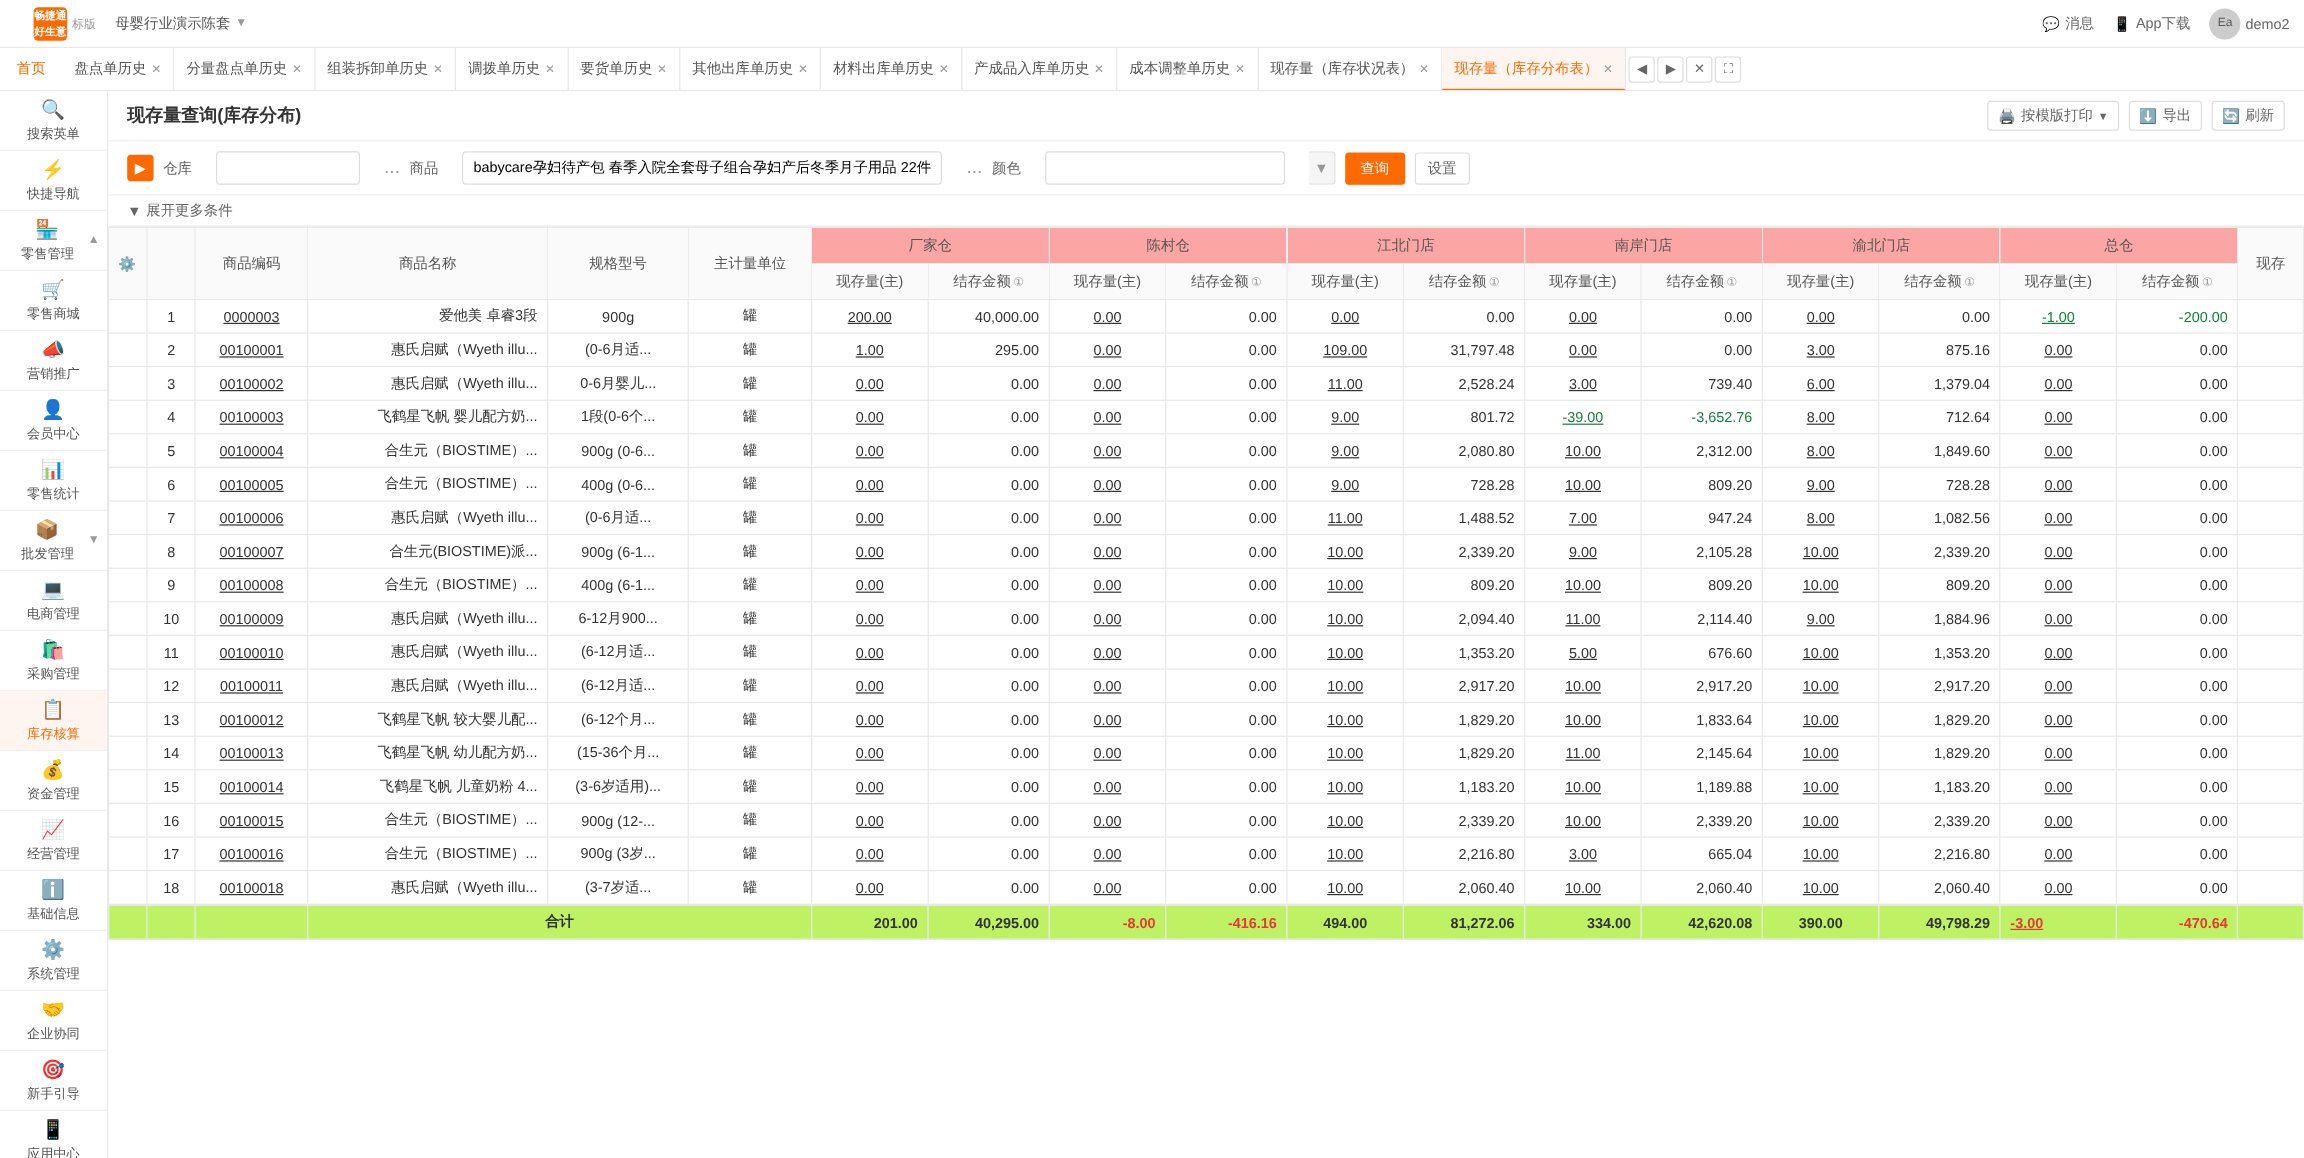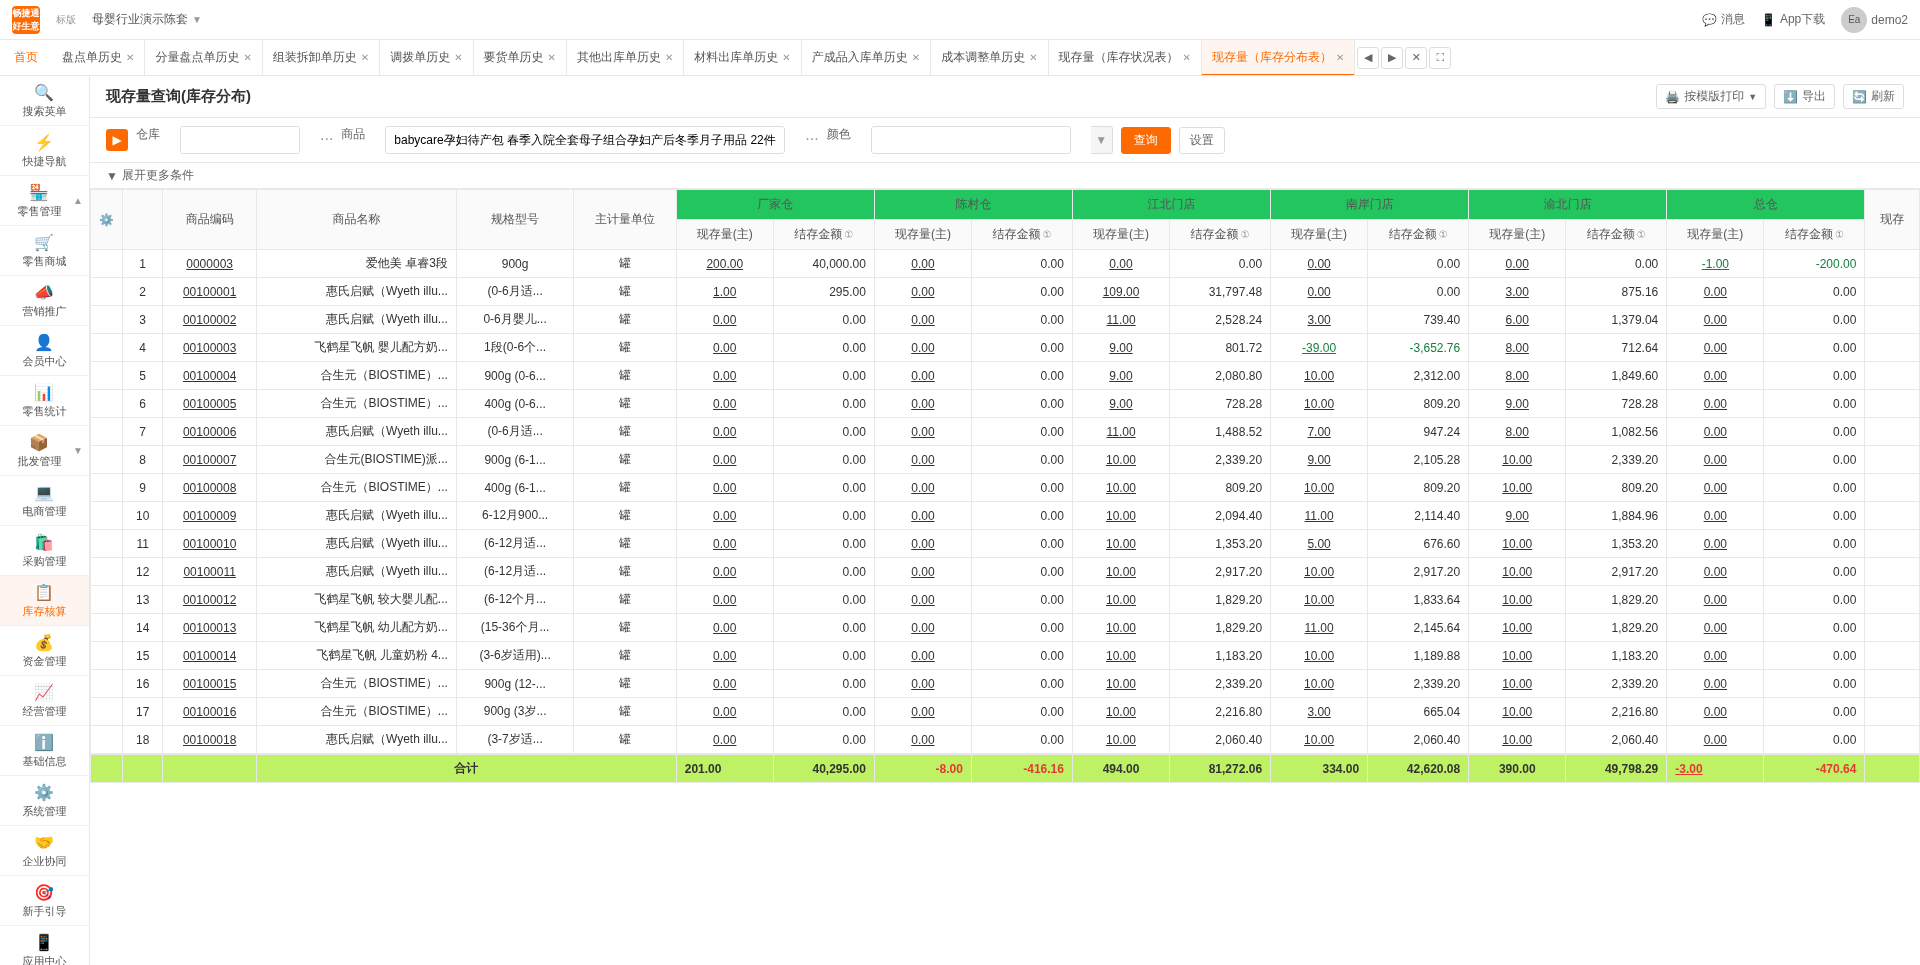--- a/index.html
+++ b/index.html
@@ -4,21 +4,21 @@
   <style>
     * { box-sizing: border-box; margin: 0; padding: 0; }
     body { font-family: 'Microsoft YaHei', Arial, sans-serif; font-size: 12px; background: #f5f5f5; color: #333; overflow: hidden; }
 
     
     .top-bar {
       display: flex; align-items: center; justify-content: space-between;
       background: #fff; height: 40px; padding: 0 12px; border-bottom: 1px solid #e8e8e8;
     }
     .top-bar-left { display: flex; align-items: center; gap: 8px; }
-    .logo-area { display: flex; align-items: center; gap: 16px; }
+    .logo-area { display: flex; align-items: center; gap: 4px; margin-left: 16px; }
     .logo-icon { width: 28px; height: 28px; background: #ff6a00; border-radius: 4px; display: flex; align-items: center; justify-content: center; color: #fff; font-size: 10px; font-weight: bold; }
     .top-bar-right { display: flex; align-items: center; gap: 16px; font-size: 12px; color: #666; }
     .top-bar-right span { display: flex; align-items: center; gap: 4px; cursor: pointer; }
     .avatar { width: 26px; height: 26px; border-radius: 50%; background: #ccc; display: flex; align-items: center; justify-content: center; overflow: hidden; }
 
     
     .nav-tabs {
       background: #fff; display: flex; align-items: center; height: 36px; border-bottom: 1px solid #e8e8e8; overflow: hidden;
     }
     .nav-tab {
@@ -63,42 +63,42 @@
     .btn-white { background: #fff; color: #666; border: 1px solid #ddd; border-radius: 3px; padding: 4px 10px; cursor: pointer; font-size: 12px; }
 
     
     .filter-area {
       background: #fff; padding: 8px 16px; border-bottom: 1px solid #e8e8e8; display: flex; align-items: center; flex-wrap: wrap; gap: 8px;
     }
     .filter-expand-btn {
       width: 22px; height: 22px; background: #ff6a00; color: #fff; border: none; border-radius: 3px;
       display: flex; align-items: center; justify-content: center; cursor: pointer; font-size: 12px;
     }
-    .filter-field { display: flex; gap: 20px; }
+    .filter-field { display: flex; align-items: center; gap: 20px; }
     .filter-label { font-size: 12px; color: #666; white-space: nowrap; }
     .filter-input { height: 28px; border: 1px solid #ddd; border-radius: 3px; padding: 0 8px; font-size: 12px; outline: none; }
     .filter-input-wide { width: 320px; }
     .filter-input-med { width: 120px; }
     .filter-dots { color: #999; font-size: 16px; cursor: pointer; }
     .filter-more-btn {
       display: flex; align-items: center; gap: 4px; color: #666; cursor: pointer; font-size: 12px;
       border: none; background: none; padding: 0;
     }
     .filter-color-input { height: 28px; width: 200px; border: 1px solid #ddd; border-radius: 3px; padding: 0 8px; font-size: 12px; }
     .filter-color-arrow { width: 22px; height: 28px; border: 1px solid #ddd; border-left: none; border-radius: 0 3px 3px 0; background: #f5f5f5; display: flex; align-items: center; justify-content: center; cursor: pointer; color: #999; }
 
     
     .table-wrapper { flex: 1; overflow: auto; background: #fff; }
 
     table { width: 100%; border-collapse: collapse; font-size: 12px; }
     thead th {
       background: #fafafa; border: 1px solid #e8e8e8; padding: 6px 8px;
       text-align: center; white-space: nowrap; color: #555; font-weight: 500; position: sticky; top: 0; z-index: 2;
     }
-    thead th.group-header { background: #22c55e; }
+    thead th.group-header { background: #fca5a5; }
     tbody td {
       border: 1px solid #e8e8e8; padding: 5px 8px; text-align: center; white-space: nowrap; color: #333;
     }
     .td-left { text-align: left; }
     .td-right { text-align: right; }
     .red { color: #15803d; }
     .underline { text-decoration: underline; }
     .footer-row td { background: #bef264; font-weight: 600; border-top: 2px solid #e8e8e8; }
     .footer-row .red { color: #e53935; }
 
@@ -751,21 +751,21 @@
               <td class="td-right">2,060.40</td>
               <td class="underline">0.00</td>
               <td class="td-right">0.00</td>
               <td></td>
             </tr>
             <tr class="footer-row">
               <td></td>
               <td></td>
               <td></td>
               <td colspan="3">合计</td>
-              <td style="text-align: left; margin-left: 20px;">201.00</td>
+              <td style="text-align: right; margin-left: 20px;">201.00</td>
               <td style="text-align: right;">40,295.00</td>
               <td class="red" style="text-align: right;">-8.00</td>
               <td class="red" style="text-align: right;">-416.16</td>
               <td style="">494.00</td>
               <td style="text-align: right;">81,272.06</td>
               <td style="text-align: right;">334.00</td>
               <td style="text-align: right;">42,620.08</td>
               <td style="text-align: center;">390.00</td>
               <td style="text-align: right;">49,798.29</td>
               <td class="red" style="text-align: left; text-decoration: underline;">-3.00</td>

